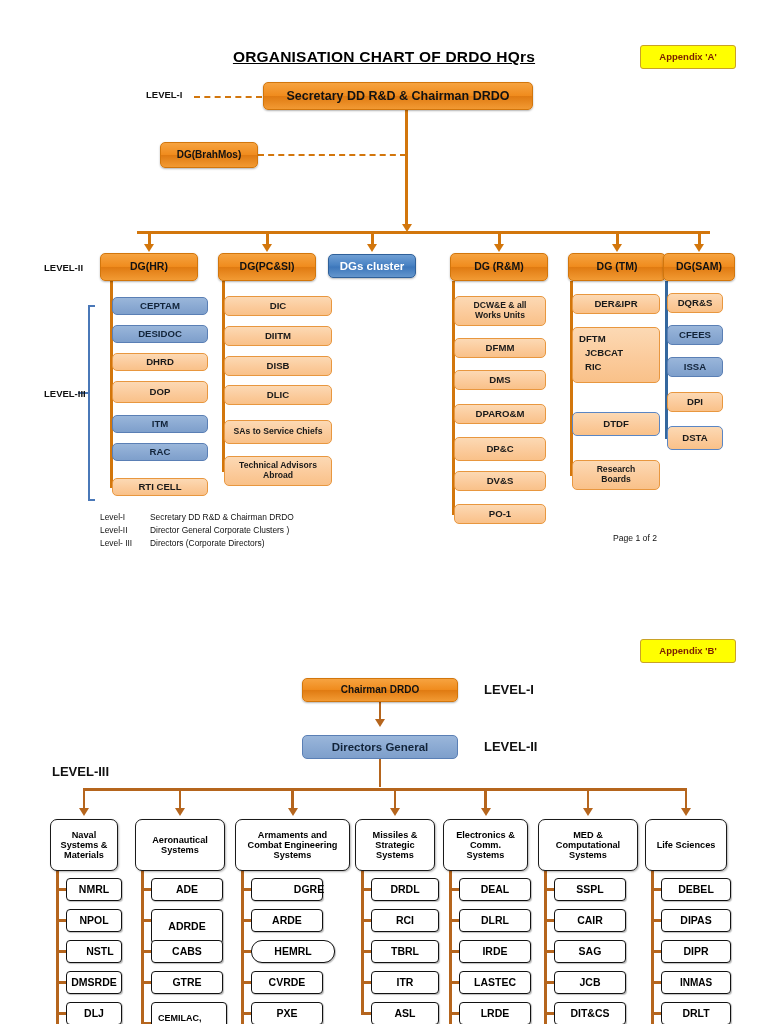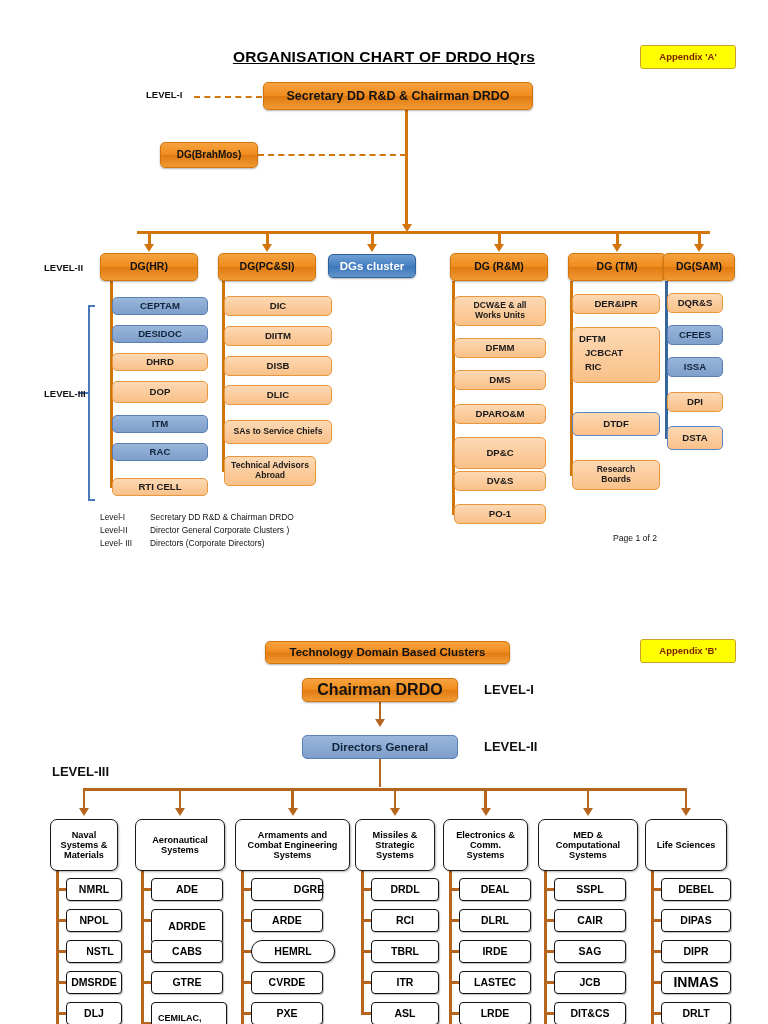--- a/index.html
+++ b/index.html
@@ -203,35 +203,35 @@
     <div class="node n-peach" style="left: 224px; top: 296px; width: 108px; height: 20px; font-size: 9.6px;"><span style="white-space: pre-line;">DIC</span></div>
     <div class="ln" style="left: 222px; top: 334.7px; width: 2px; height: 2.6px;"></div>
     <div class="node n-peach" style="left: 224px; top: 326px; width: 108px; height: 20px; font-size: 9.6px;"><span style="white-space: pre-line;">DIITM</span></div>
     <div class="ln" style="left: 222px; top: 364.7px; width: 2px; height: 2.6px;"></div>
     <div class="node n-peach" style="left: 224px; top: 356px; width: 108px; height: 20px; font-size: 9.6px;"><span style="white-space: pre-line;">DISB</span></div>
     <div class="ln" style="left: 222px; top: 393.7px; width: 2px; height: 2.6px;"></div>
     <div class="node n-peach" style="left: 224px; top: 385px; width: 108px; height: 20px; font-size: 9.6px;"><span style="white-space: pre-line;">DLIC</span></div>
     <div class="ln" style="left: 222px; top: 430.7px; width: 2px; height: 2.6px;"></div>
     <div class="node n-peach" style="left: 224px; top: 420px; width: 108px; height: 24px; font-size: 8.6px;"><span style="white-space: pre-line;">SAs to Service Chiefs</span></div>
     <div class="ln" style="left: 222px; top: 469.7px; width: 2px; height: 2.6px;"></div>
-    <div class="node n-peach" style="left: 224px; top: 456px; width: 92px; height: 30px; font-size: 8.6px;"><span style="white-space: pre-line;">Technical Advisors
+    <div class="node n-peach" style="left: 224px; top: 456px; width: 108px; height: 30px; font-size: 8.6px;"><span style="white-space: pre-line;">Technical Advisors
 Abroad</span></div>
     <div class="node n-orange" style="left: 450px; top: 253px; width: 98px; height: 28px; font-size: 10.5px;">DG (R&amp;M)</div>
     <div class="ln" style="left: 452px; top: 281px; width: 2.6px; height: 233px;"></div>
     <div class="ln" style="left: 452px; top: 309.7px; width: 2px; height: 2.6px;"></div>
     <div class="node n-peach" style="left: 454px; top: 296px; width: 92px; height: 30px; font-size: 8.6px;"><span style="white-space: pre-line;">DCW&amp;E &amp; all
 Works Units</span></div>
     <div class="ln" style="left: 452px; top: 346.7px; width: 2px; height: 2.6px;"></div>
     <div class="node n-peach" style="left: 454px; top: 338px; width: 92px; height: 20px; font-size: 9.6px;"><span style="white-space: pre-line;">DFMM</span></div>
     <div class="ln" style="left: 452px; top: 378.7px; width: 2px; height: 2.6px;"></div>
     <div class="node n-peach" style="left: 454px; top: 370px; width: 92px; height: 20px; font-size: 9.6px;"><span style="white-space: pre-line;">DMS</span></div>
     <div class="ln" style="left: 452px; top: 412.7px; width: 2px; height: 2.6px;"></div>
     <div class="node n-peach" style="left: 454px; top: 404px; width: 92px; height: 20px; font-size: 9.6px;"><span style="white-space: pre-line;">DPARO&amp;M</span></div>
     <div class="ln" style="left: 452px; top: 445.7px; width: 2px; height: 2.6px;"></div>
-    <div class="node n-peach" style="left: 454px; top: 437px; width: 92px; height: 32px; font-size: 9.6px;"><span style="white-space: pre-line;">DP&amp;C</span></div>
+    <div class="node n-peach" style="left: 454px; top: 437px; width: 92px; height: 24px; font-size: 9.6px;"><span style="white-space: pre-line;">DP&amp;C</span></div>
     <div class="ln" style="left: 452px; top: 479.7px; width: 2px; height: 2.6px;"></div>
     <div class="node n-peach" style="left: 454px; top: 471px; width: 92px; height: 20px; font-size: 9.6px;"><span style="white-space: pre-line;">DV&amp;S</span></div>
     <div class="ln" style="left: 452px; top: 512.7px; width: 2px; height: 2.6px;"></div>
     <div class="node n-peach" style="left: 454px; top: 504px; width: 92px; height: 20px; font-size: 9.6px;"><span style="white-space: pre-line;">PO-1</span></div>
     <div class="node n-orange" style="left: 568px; top: 253px; width: 98px; height: 28px; font-size: 10.5px;">DG (TM)</div>
     <div class="ln" style="left: 570px; top: 281px; width: 2.6px; height: 194px;"></div>
     <div class="ln" style="left: 570px; top: 302.7px; width: 2px; height: 2.6px;"></div>
     <div class="node n-peach" style="left: 572px; top: 294px; width: 88px; height: 20px; font-size: 9.6px;"><span style="white-space: pre-line;">DER&amp;IPR</span></div>
     <div class="ln" style="left: 570px; top: 353.7px; width: 2px; height: 2.6px;"></div>
     <div class="node n-peach" style="left: 572px; top: 327px; width: 88px; height: 56px; font-size: 9.6px; justify-content: flex-start; align-items: flex-start;"><div class="bullets"><div>DFTM</div><div style="padding-left: 6px;">JCBCAT</div><div style="padding-left: 6px;">RIC</div></div></div>
@@ -253,22 +253,21 @@
     <div class="ln-blue" style="left: 665px; top: 436.7px; width: 2px; height: 2.6px;"></div>
     <div class="node n-blueout" style="left: 667px; top: 426px; width: 56px; height: 24px; font-size: 9.6px;"><span style="white-space: pre-line;">DSTA</span></div>
     <div class="lbl-plain" style="left: 100px; top: 512px; font-size: 8.4px;">Level-I</div>
     <div class="lbl-plain" style="left: 150px; top: 512px; font-size: 8.4px;">Secretary DD R&amp;D &amp; Chairman DRDO</div>
     <div class="lbl-plain" style="left: 100px; top: 525px; font-size: 8.4px;">Level-II</div>
     <div class="lbl-plain" style="left: 150px; top: 525px; font-size: 8.4px;">Director General Corporate Clusters )</div>
     <div class="lbl-plain" style="left: 100px; top: 538px; font-size: 8.4px;">Level- III</div>
     <div class="lbl-plain" style="left: 150px; top: 538px; font-size: 8.4px;">Directors (Corporate Directors)</div>
     <div class="lbl-plain" style="left: 613px; top: 533px; font-size: 8.6px;">Page 1 of 2</div>
     <div class="node n-yellow" style="left: 640px; top: 639px; width: 96px; height: 24px; font-size: 9.5px;">Appendix 'B'</div>
-    <div class="node n-orange" style="left: 265px; top: 641px; width: 245px; height: 23px; font-size: 11.5px;">Technology Domain Based Clusters</div>
-    <div class="node n-orange" style="left: 302px; top: 678px; width: 156px; height: 24px; font-size: 16px;">Chairman DRDO</div>
+    <div class="node n-orange" style="left: 302px; top: 678px; width: 156px; height: 24px; font-size: 10px;">Chairman DRDO</div>
     <div class="lbl" style="left: 484px; top: 682px; font-size: 13px;">LEVEL-I</div>
     <div class="ln-brown" style="left: 378.5px; top: 702px; width: 2.6px; height: 18px;"></div>
     <div class="arrow-d-brown" style="left: 375px; top: 719px;"></div>
     <div class="node n-blue" style="left: 302px; top: 735px; width: 156px; height: 24px; font-size: 11.5px;">Directors General</div>
     <div class="lbl" style="left: 484px; top: 739px; font-size: 13px;">LEVEL-II</div>
     <div class="lbl" style="left: 52px; top: 764px; font-size: 13px;">LEVEL-III</div>
     <div class="ln-brown" style="left: 378.5px; top: 759px; width: 2.6px; height: 28px;"></div>
     <div class="ln-brown" style="left: 84px; top: 788px; width: 602px; height: 2.6px;"></div>
     <div class="ln-brown" style="left: 82.7px; top: 788px; width: 2.6px; height: 21px;"></div>
     <div class="arrow-d-brown" style="left: 79px; top: 808px;"></div>
@@ -369,17 +368,17 @@
     <div class="ln-brown" style="left: 684.7px; top: 788px; width: 2.6px; height: 21px;"></div>
     <div class="arrow-d-brown" style="left: 681px; top: 808px;"></div>
     <div class="node n-clusterhead" style="left: 645px; top: 819px; width: 82px; height: 52px; font-size: 9.2px;"><span style="white-space: pre-line;">Life Sciences</span></div>
     <div class="ln-brown" style="left: 651px; top: 888.2px; width: 10px; height: 2.6px;"></div>
     <div class="node n-white" style="left: 661px; top: 878px; width: 70px; height: 23px; font-size: 10.5px;"><span style="white-space: pre-line;">DEBEL</span></div>
     <div class="ln-brown" style="left: 651px; top: 919.2px; width: 10px; height: 2.6px;"></div>
     <div class="node n-white" style="left: 661px; top: 909px; width: 70px; height: 23px; font-size: 10.5px;"><span style="white-space: pre-line;">DIPAS</span></div>
     <div class="ln-brown" style="left: 651px; top: 950.2px; width: 10px; height: 2.6px;"></div>
     <div class="node n-white" style="left: 661px; top: 940px; width: 70px; height: 23px; font-size: 10.5px;"><span style="white-space: pre-line;">DIPR</span></div>
     <div class="ln-brown" style="left: 651px; top: 981.2px; width: 10px; height: 2.6px;"></div>
-    <div class="node n-white" style="left: 661px; top: 971px; width: 70px; height: 23px; font-size: 14px;"><span style="white-space: pre-line;">INMAS</span></div>
+    <div class="node n-white" style="left: 661px; top: 971px; width: 70px; height: 23px; font-size: 10px;"><span style="white-space: pre-line;">INMAS</span></div>
     <div class="ln-brown" style="left: 651px; top: 1012.2px; width: 10px; height: 2.6px;"></div>
     <div class="node n-white" style="left: 661px; top: 1002px; width: 70px; height: 23px; font-size: 10.5px;"><span style="white-space: pre-line;">DRLT</span></div>
     <div class="ln-brown" style="left: 651px; top: 871px; width: 2.6px; height: 173.5px;"></div>
   </div>
 
 </body></html>

